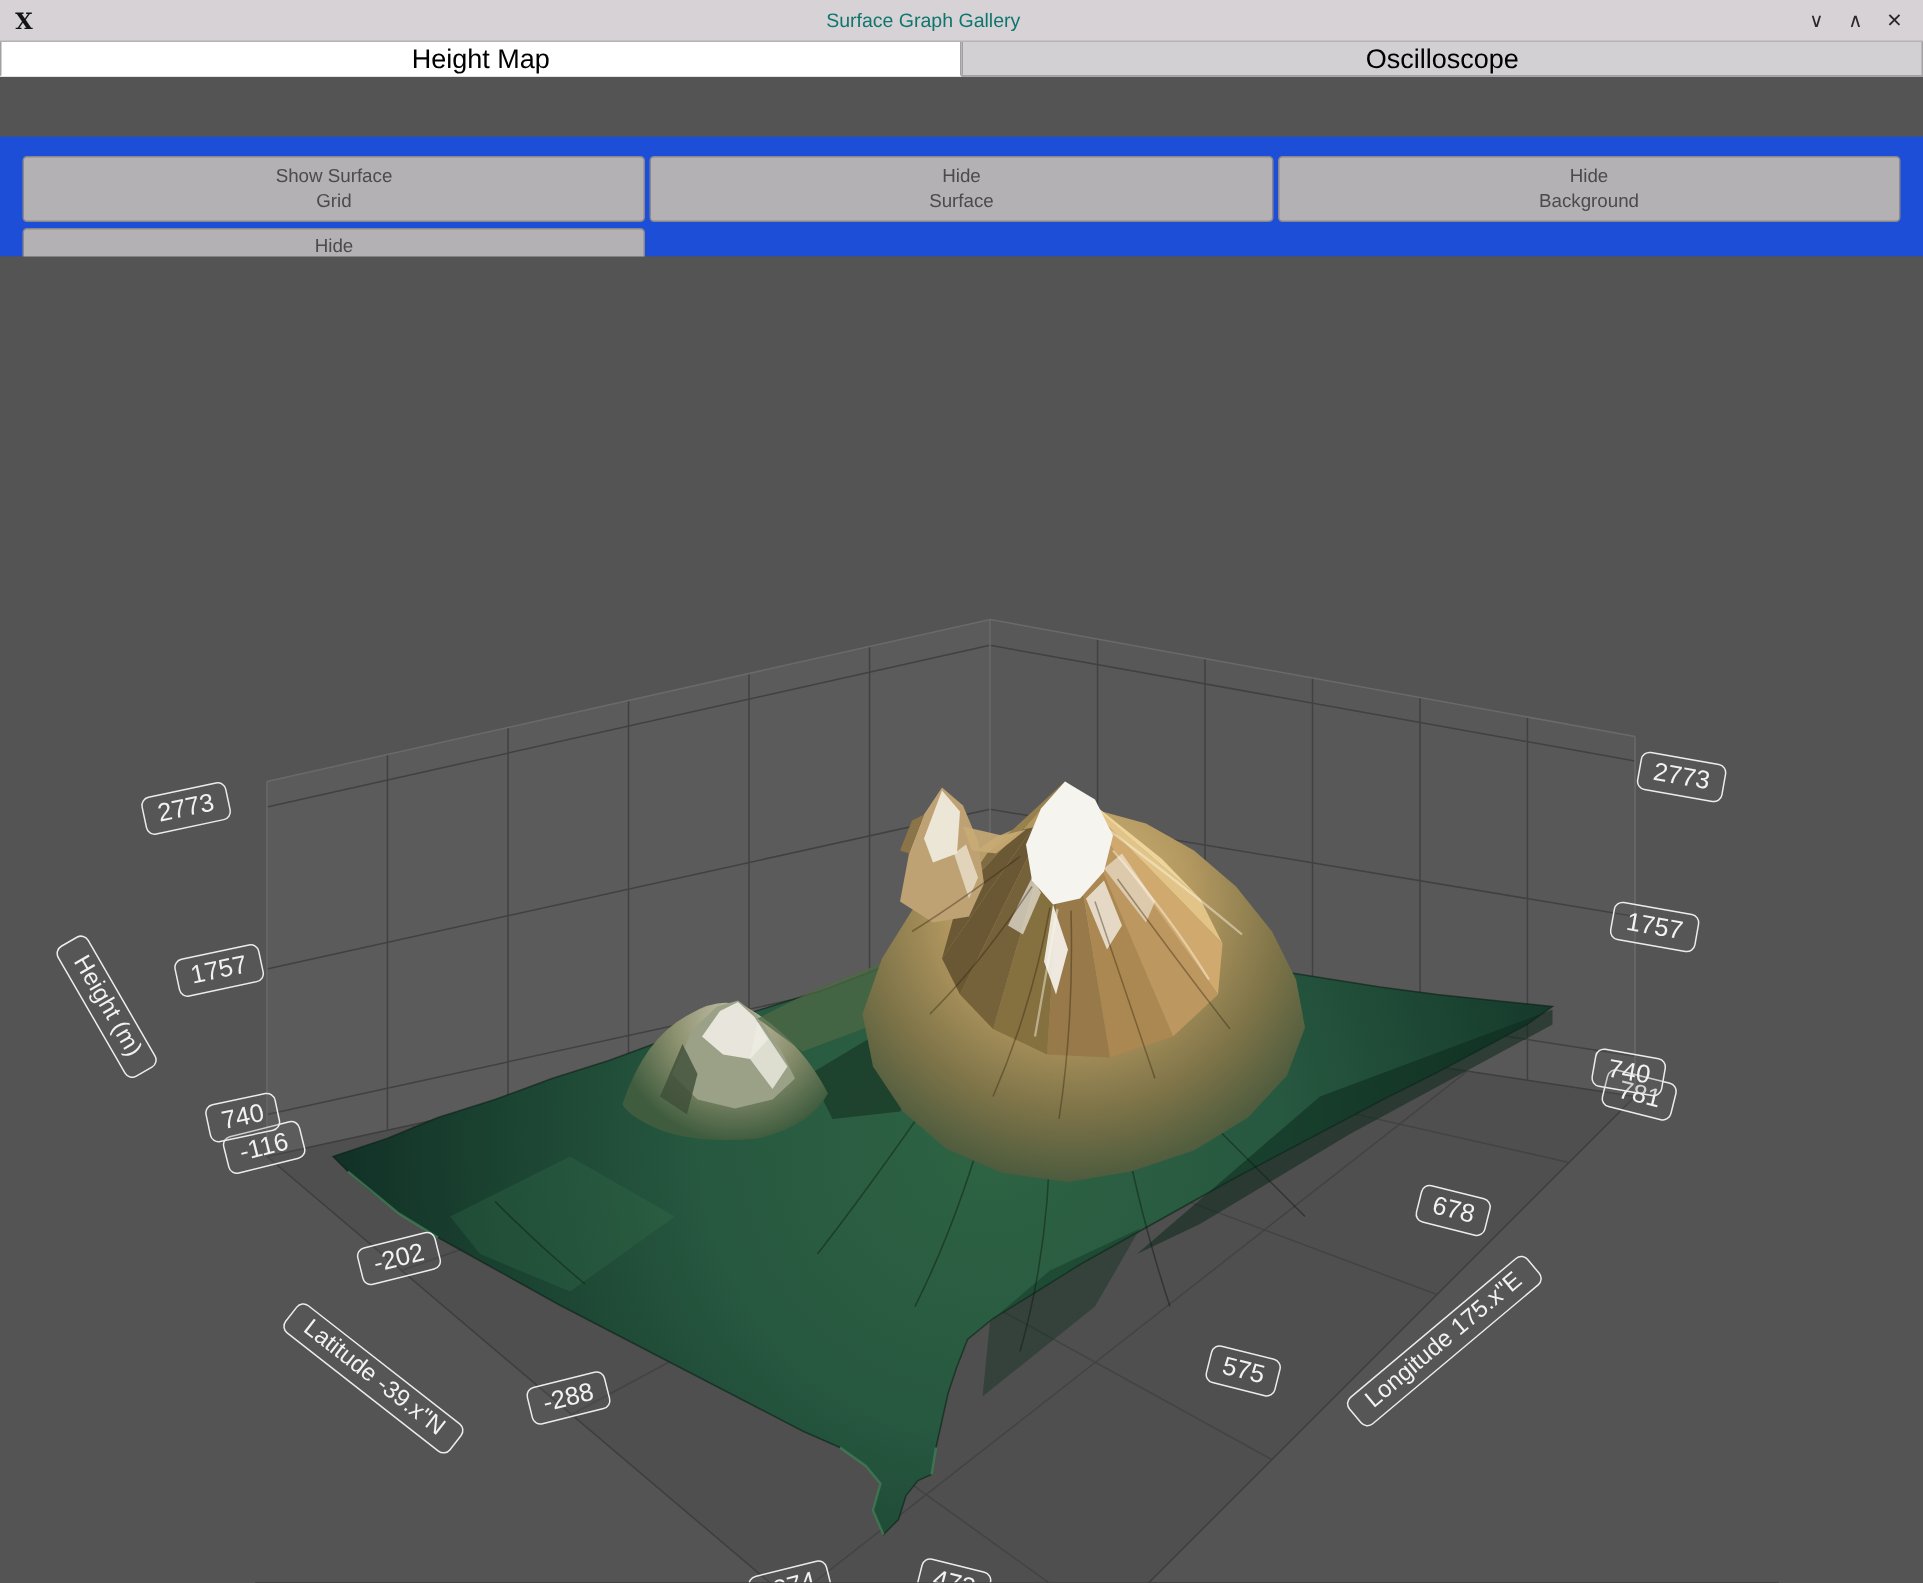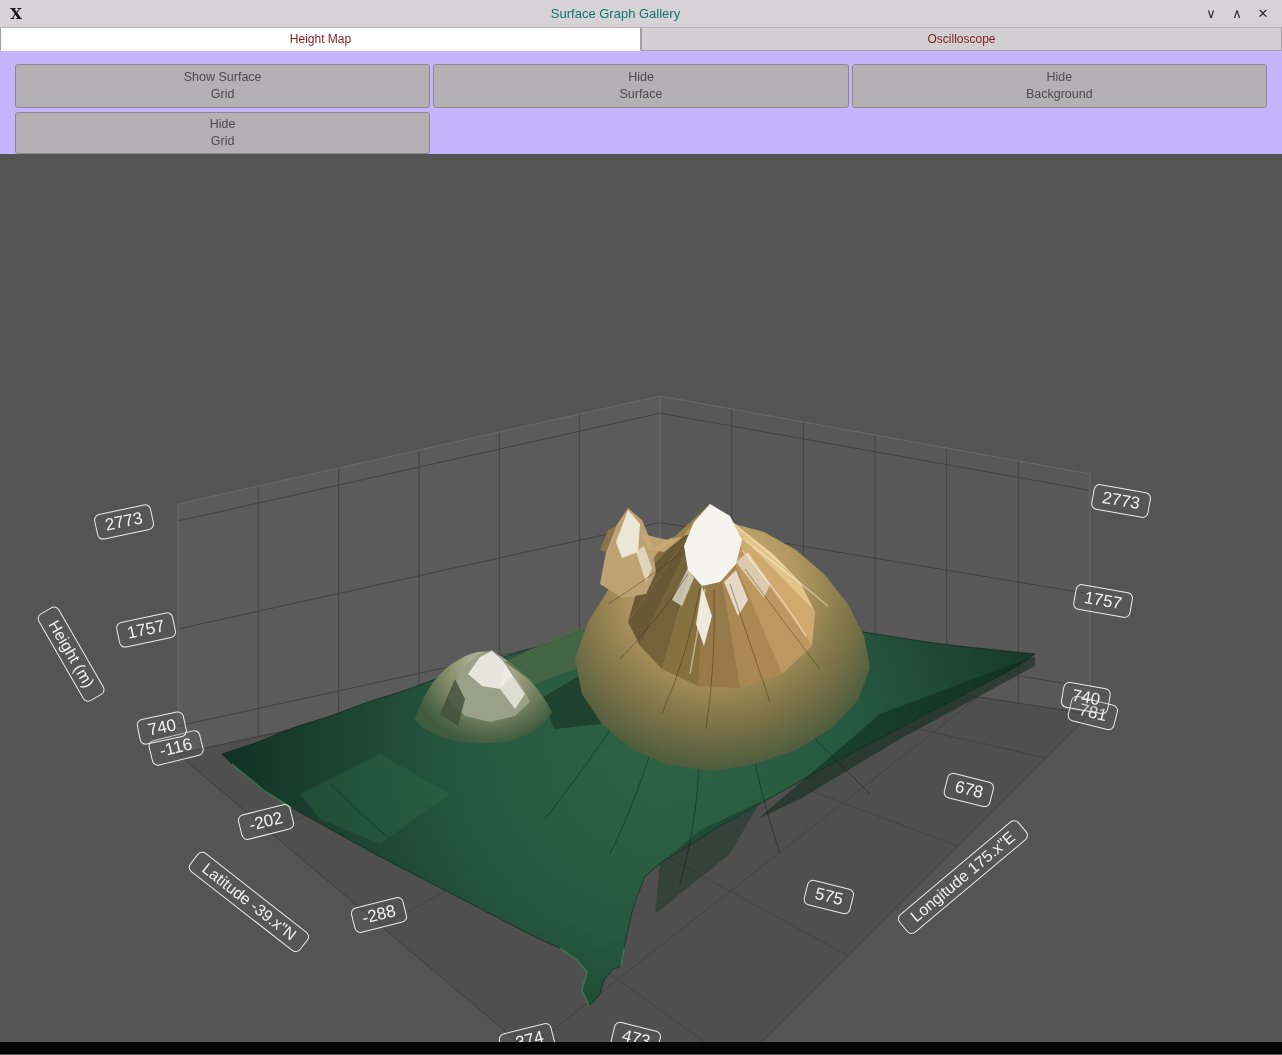--- a/index.html
+++ b/index.html
@@ -7,27 +7,27 @@
 
   
   .titlebar{height:28px;background:#d6d2d6;border-bottom:1px solid #b5b1b5;box-sizing:border-box;display:flex;align-items:center;}
   .app-icon{width:22px;margin-left:5px;font-family:"DejaVu Serif",serif;font-weight:bold;font-size:15px;color:#141414;text-align:center;}
   .title{flex:1;text-align:center;font-size:13px;color:#0f766e;}
   .win-controls{display:flex;gap:12px;margin-right:12px;color:#2a2a2a;font-size:13px;}
   .wbtn{width:14px;text-align:center;cursor:default;line-height:26px;}
 
   
   .tabbar{display:flex;height:23px;background:#c9c6c9;}
-  .tab{flex:1;display:flex;align-items:center;justify-content:center;font-size:12px;color:#7f1d1d;
+  .tab{flex:1;display:flex;align-items:center;justify-content:center;font-size:18px;color:#000000;
        background:#d3d0d3;border:1px solid #a3a0a3;border-top:none;box-sizing:border-box;}
   .tab.active{background:#ffffff;border-bottom:1px solid #ffffff;}
 
   
-  .toolbar{height:103px;background:#c4b5fd;padding:13px 15px 0 15px;box-sizing:border-box;
-           display:grid;grid-template-columns:1fr 1fr 1fr;grid-template-rows:44px 42px;gap:4px 3px;}
+  .toolbar{height:80px;background:#1d4ed8;padding:13px 15px 0 15px;box-sizing:border-box;
+           display:grid;grid-template-columns:1fr 1fr 1fr;grid-template-rows:44px 42px;gap:4px 3px;margin-top:40px;}
   .tbtn{display:flex;flex-direction:column;align-items:center;justify-content:center;
         background:#b4b1b4;border:1px solid #8b888b;border-radius:3px;
         font-family:inherit;font-size:12.5px;line-height:17px;color:#4b4b4b;padding:0;}
 
   
   .chart{position:relative;height:888px;background:#545454;overflow:hidden;}
   .chart svg{position:absolute;left:0;top:0;}
   .lb{position:absolute;transform:translate(-50%,-50%) rotate(var(--r,0deg));
       border:1.5px solid #ececec;border-radius:6px;padding:2px 9px;
       font-size:17px;color:#f2f2f2;background:rgba(95,95,95,0.22);white-space:nowrap;}

